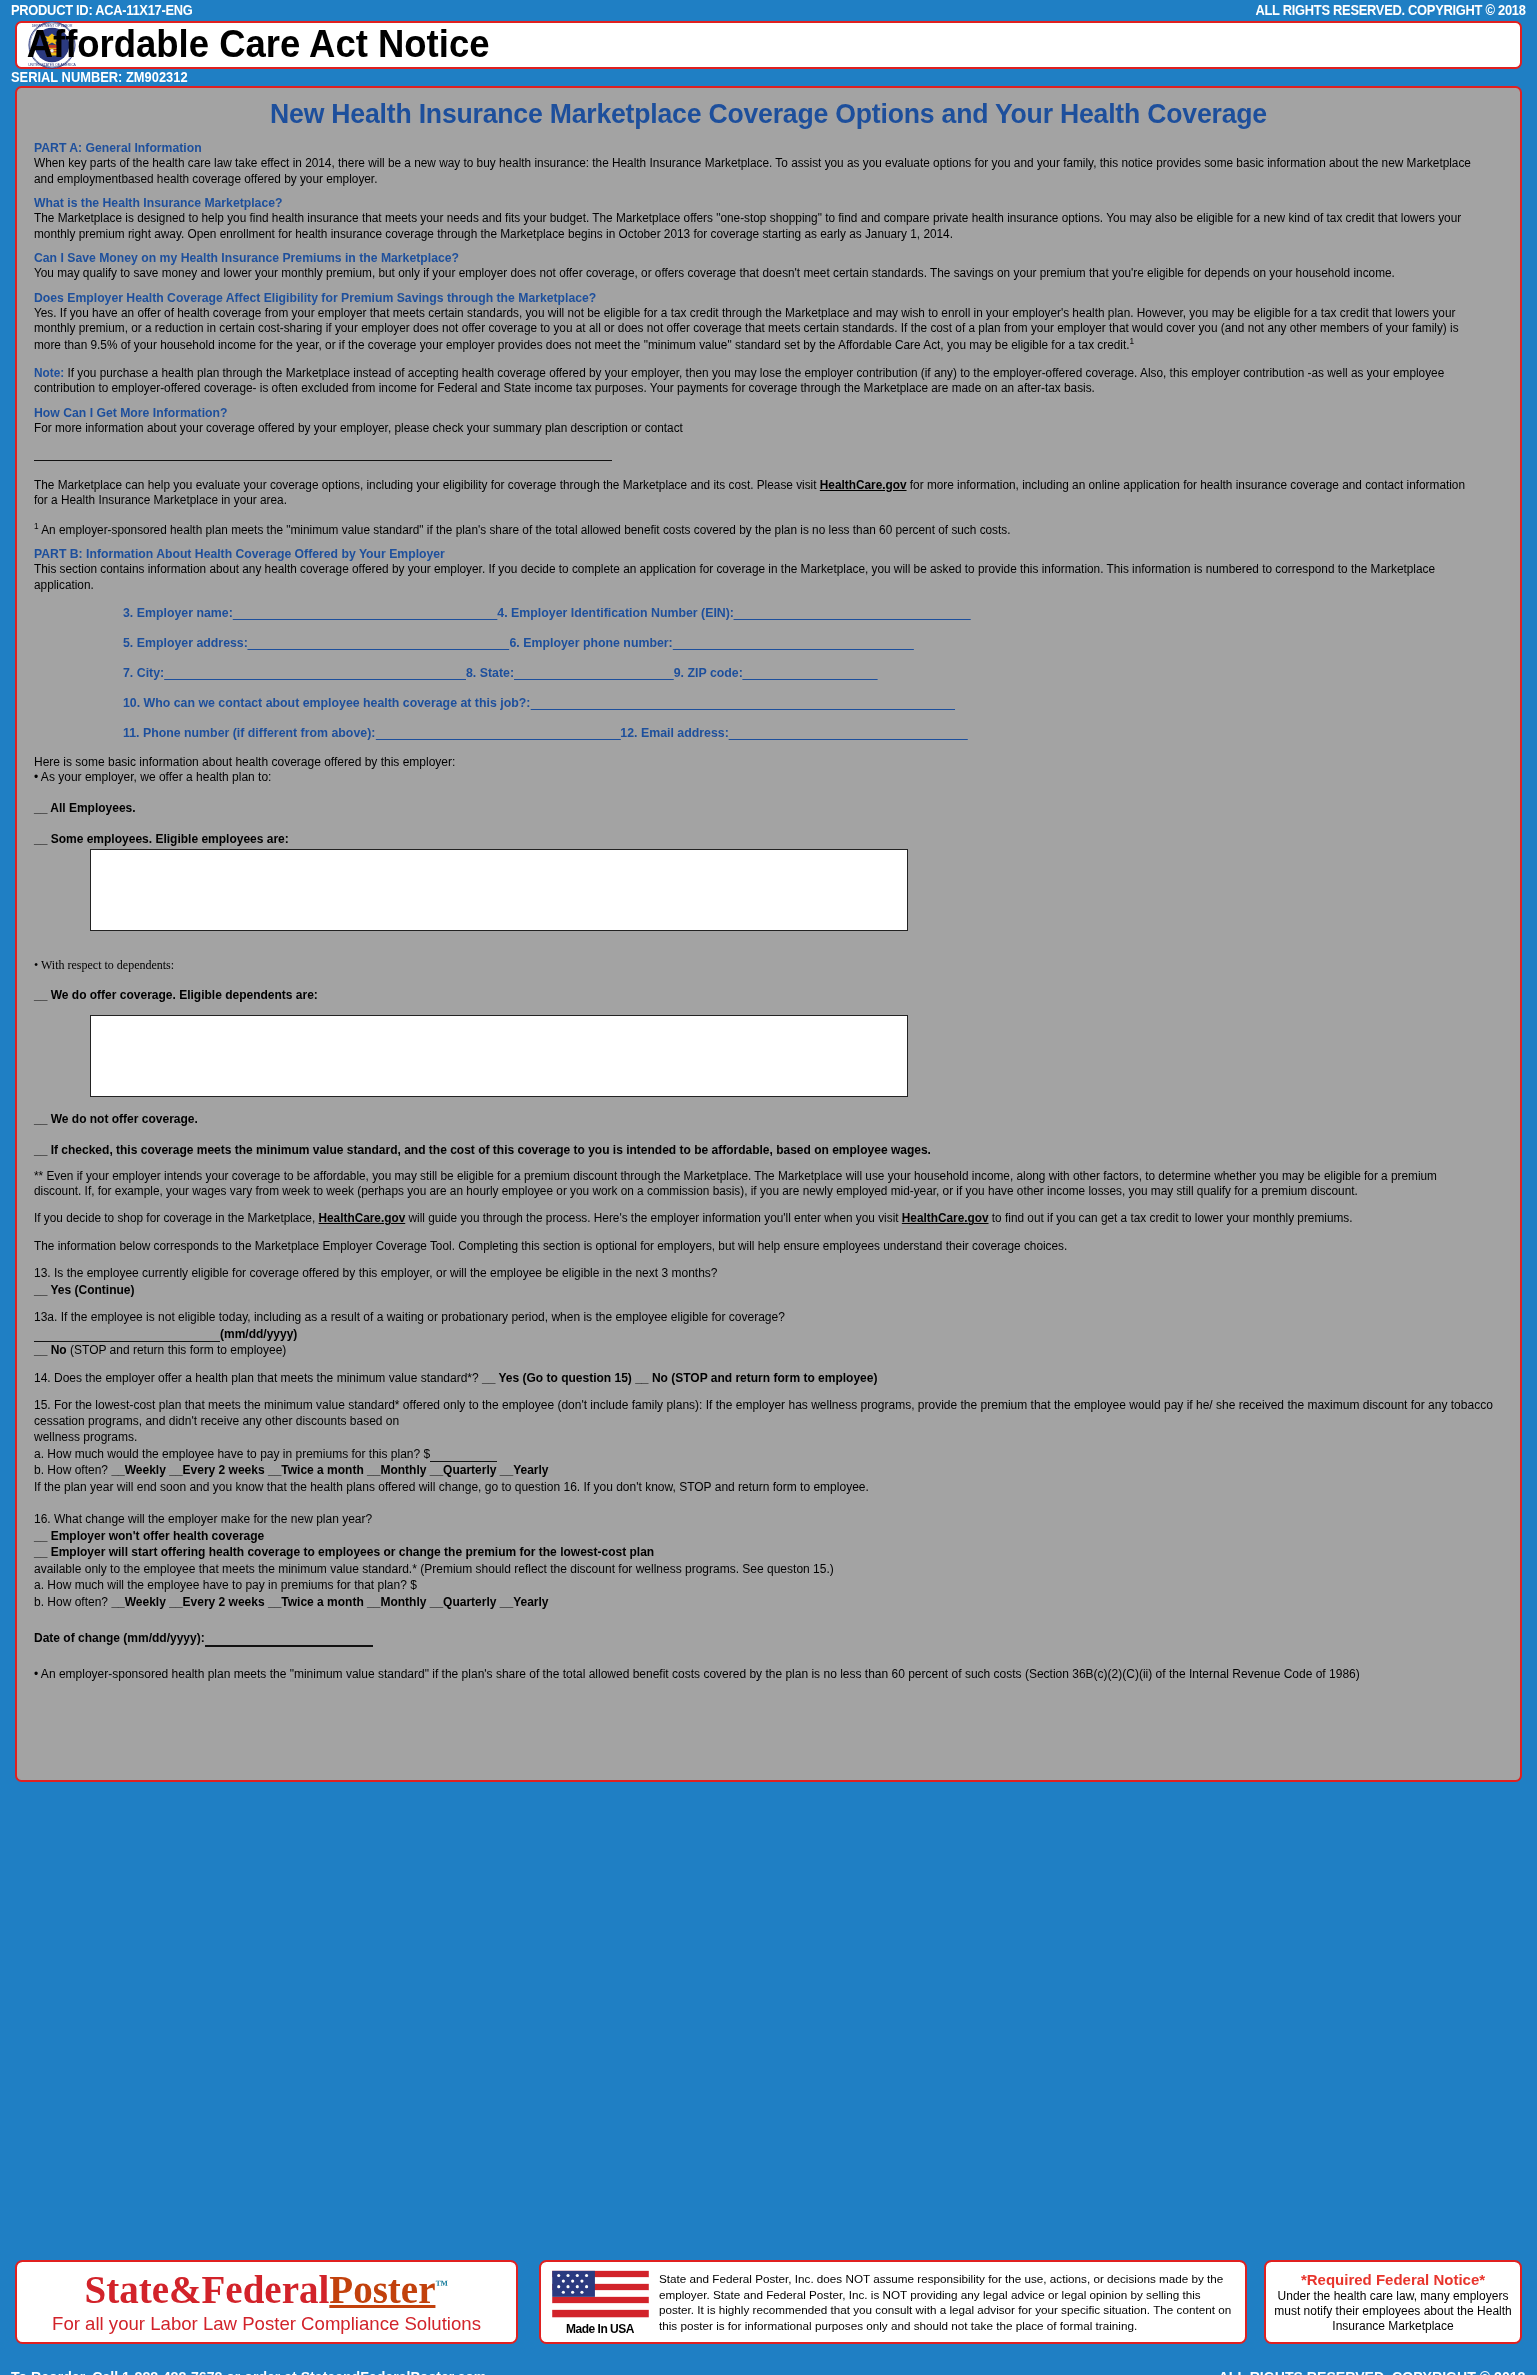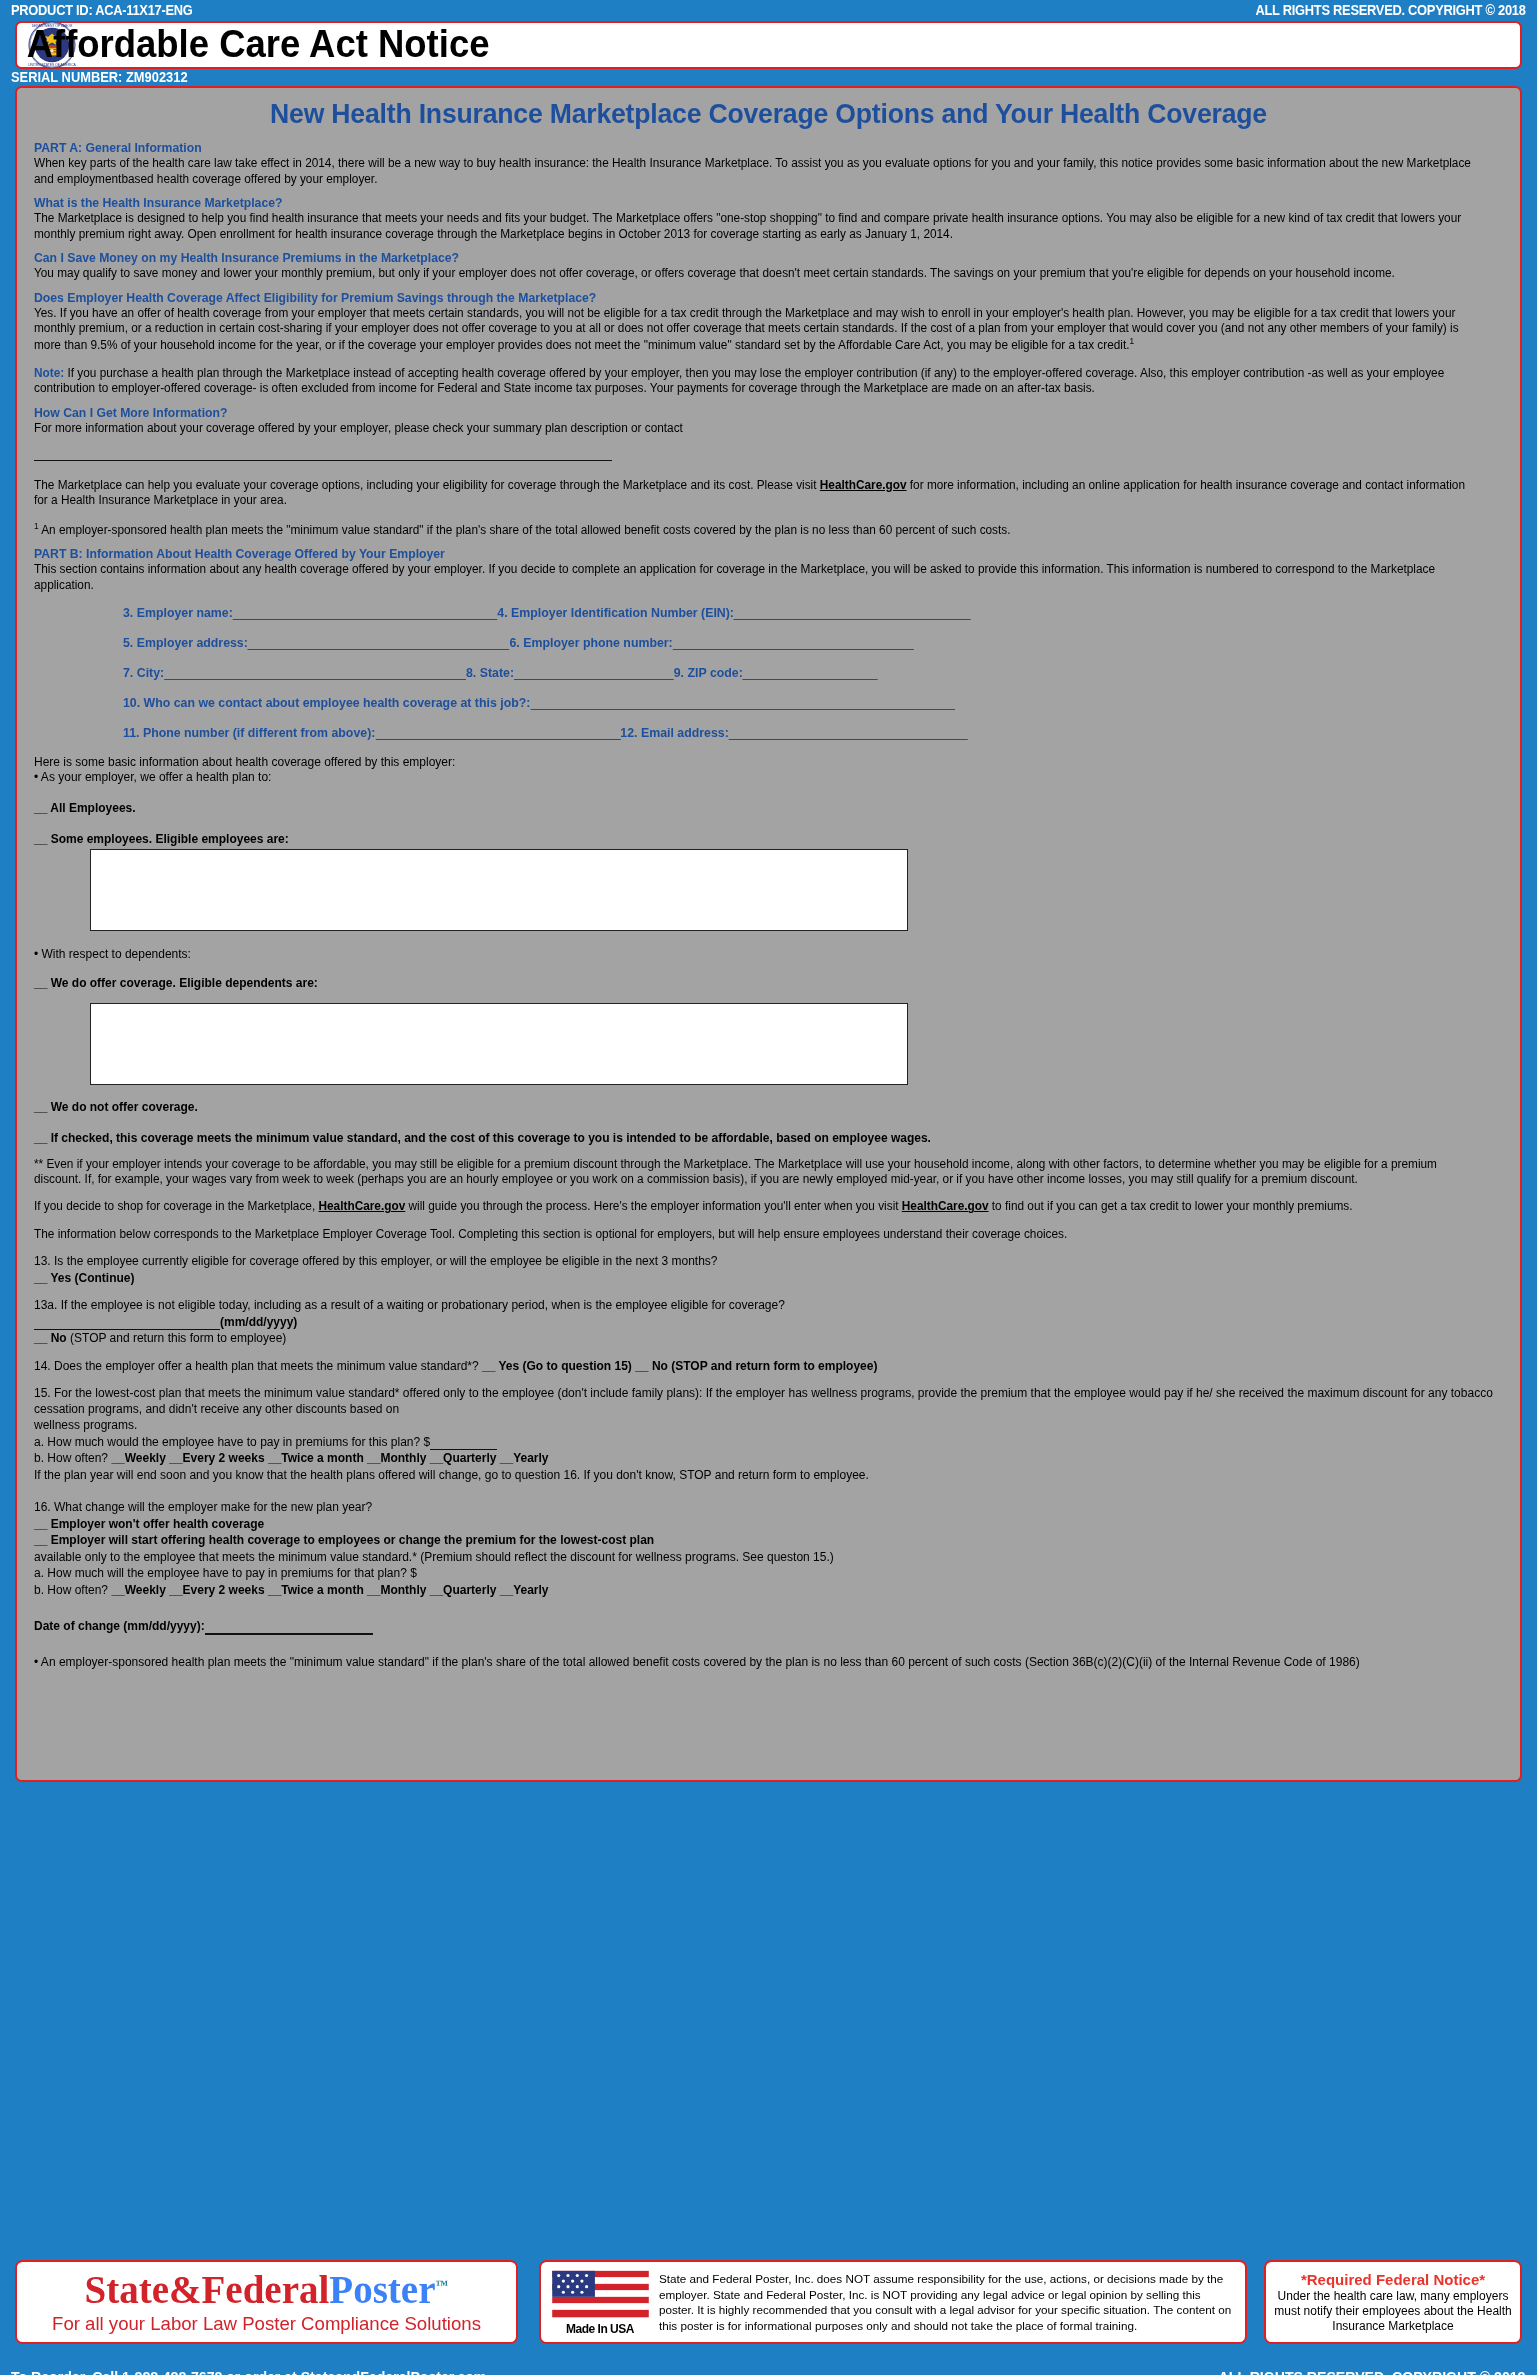--- a/index.html
+++ b/index.html
@@ -100,21 +100,21 @@
     position: absolute; left: 0; top: 2249px; width: 1537px; height: 127px;
   }
   .fbox {
     position: absolute; background: #fff; border: 2.8px solid #e02020; border-radius: 7.5px;
   }
   .fbox-logo { left: 15px; top: 11.2px; width: 503px; height: 84px;
     display:flex; flex-direction:column; align-items:center; justify-content:center; }
   .logo-line1 { font-size: 39px; font-weight: bold; white-space: nowrap;
     font-family: "Liberation Serif", serif; line-height: 1; }
   .logo-red { color: #d2232a; }
-  .logo-teal { color: #3b82f6; }
+  .logo-teal { color: #c2410c; text-decoration: underline; }
   .tm { font-size: 13px; vertical-align: super; color: #1b7f9e; }
   .logo-line2 { font-size: 18.6px; color: #d2232a; margin-top: 3.7px;
     font-family: "Liberation Sans", sans-serif; white-space: nowrap; }
 
   .fbox-disc { left: 539px; top: 11.2px; width: 708px; height: 84px;
     display: flex; align-items: center; padding: 3.7px 7.5px; gap: 7.5px; }
   .flag-wrap { width: 103px; flex: 0 0 103px; text-align: center; }
   .made-usa { font-size: 12px; font-weight: bold; letter-spacing: -0.5px; margin-top: -1.9px; }
   .disc-text { font-size: 11.7px; line-height: 1.32; color: #000; }
 
@@ -209,21 +209,21 @@
   </div>
 
   <p class="plain" style="margin-top:15px;">Here is some basic information about health coverage offered by this employer:</p>
   <p class="plain">• As your employer, we offer a health plan to:</p>
 
   <div class="blk" style="margin-top:17px;">__ All Employees.</div>
 
   <div class="blk" style="margin-top:17px;">__ Some employees. Eligible employees are:</div>
   <div class="write-box"></div>
 
-  <p class="plain" style="margin-top:16px;">• With respect to dependents:</p>
+  <p class="plain" style="margin-top:27px;font-family:Liberation Serif, serif;">• With respect to dependents:</p>
 
   <div class="blk" style="margin-top:15px;">__ We do offer coverage. Eligible dependents are:</div>
   <div class="write-box" style="margin-top:13px;"></div>
 
   <div class="blk" style="margin-top:15px;">__ We do not offer coverage.</div>
 
   <div class="blk" style="margin-top:17px;">__ If checked, this coverage meets the minimum value standard, and the cost of this coverage to you is intended to be affordable, based on employee wages.</div>
 
   <p class="body-text spaced">** Even if your employer intends your coverage to be affordable, you may still be eligible for a premium discount through the Marketplace. The Marketplace will use your household income, along with other factors, to determine whether you may be eligible for a premium discount. If, for example, your wages vary from week to week (perhaps you are an hourly employee or you work on a commission basis), if you are newly employed mid-year, or if you have other income losses, you may still qualify for a premium discount.</p>
 

